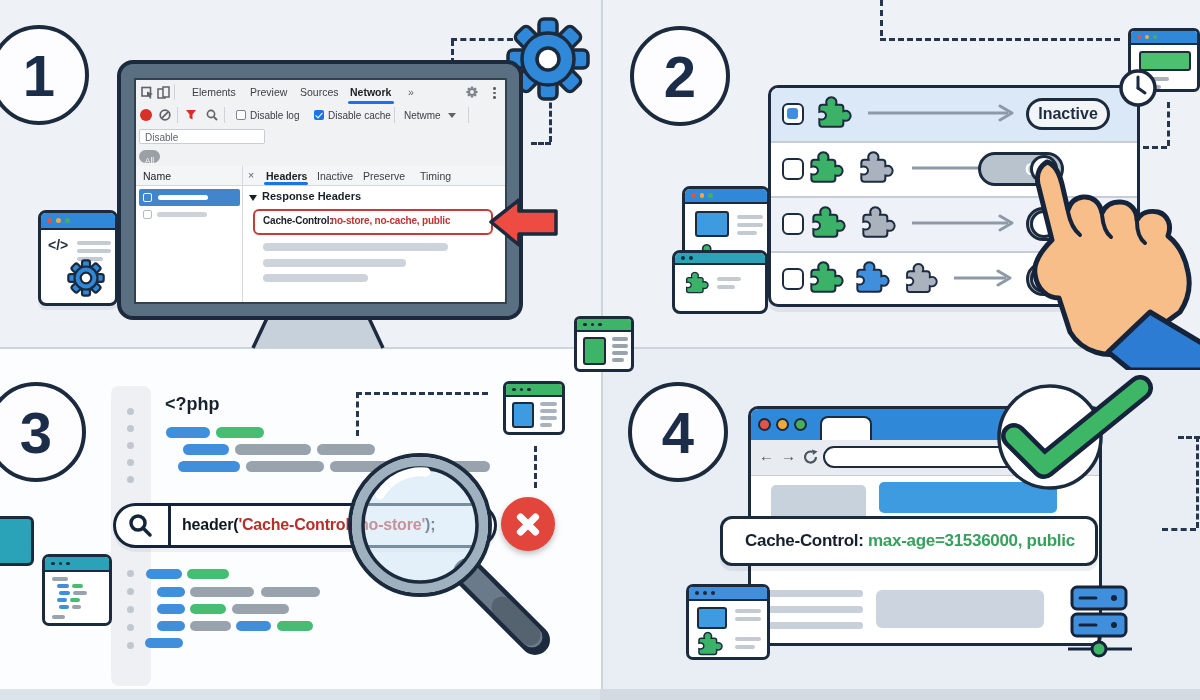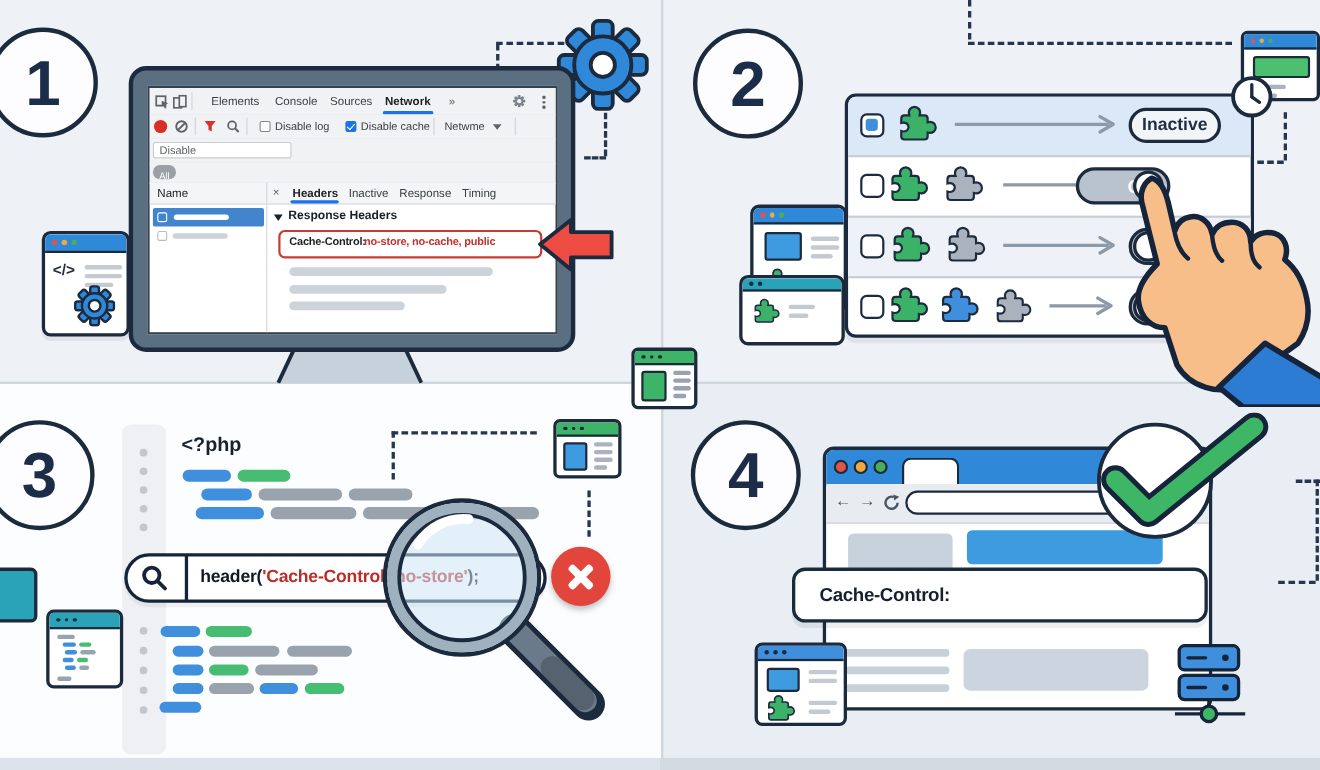--- a/index.html
+++ b/index.html
@@ -152,21 +152,21 @@
     <svg class="abs" style="left:5px;top:6px;" width="13" height="13">
       <rect x="1" y="1.5" width="8.5" height="8.5" fill="none" stroke="#5f6368" stroke-width="1.6"></rect>
       <path d="M6,5.5 L12,8 L9.2,9 L10.4,12.2 L8.8,12.7 L7.7,9.6 L6,11 Z" fill="#5f6368"></path>
     </svg>
     <svg class="abs" style="left:21px;top:6px;" width="13" height="13">
       <rect x="1" y="3" width="7" height="9" fill="none" stroke="#5f6368" stroke-width="1.5"></rect>
       <rect x="6" y="1" width="6" height="10" fill="#f0f2f4" stroke="#5f6368" stroke-width="1.5"></rect>
     </svg>
     <div class="sep" style="left:38px;top:4px;height:16px;"></div>
     <span class="dt" style="left:56px;top:6px;">Elements</span>
-    <span class="dt" style="left:114px;top:6px;">Console</span>
+    <span class="dt" style="left:114px;top:6px;">Preview</span>
     <span class="dt" style="left:164px;top:6px;">Sources</span>
     <span class="dt" style="left:214px;top:6px;font-weight:bold;color:#202124;">Network</span>
     <div class="abs" style="left:212px;top:21px;width:46px;height:3px;background:#1a73e8;border-radius:2px;"></div>
     <span class="dt" style="left:272px;top:6px;color:#5f6368;">»</span>
     <svg class="abs" style="left:330px;top:6px;" width="12" height="12" viewBox="0 0 86 86">
       <use href="#gear84" fill="#7d838b"></use>
       <circle cx="43" cy="43" r="14" fill="#f0f2f4"></circle>
     </svg>
     <div class="abs" style="left:357px;top:7px;">
       <div style="width:2.5px;height:2.5px;border-radius:50%;background:#5f6368;margin-bottom:2px;"></div>
@@ -207,21 +207,21 @@
     <div class="abs" style="left:3px;top:70px;width:21px;height:13px;background:#9aa0a6;border-radius:7px;text-align:center;">
       <span style="font-size:8.5px;color:#fff;line-height:13px;">All</span>
     </div>
 
     <div class="dt-row" style="top:86px;height:19px;background:#f3f5f7;border-bottom:1px solid #d5d8dc;"></div>
     <span class="dt" style="left:7px;top:90px;color:#202124;">Name</span>
     <span class="dt" style="left:112px;top:89px;color:#5f6368;">×</span>
     <span class="dt" style="left:130px;top:90px;font-weight:bold;color:#202124;">Headers</span>
     <div class="abs" style="left:128px;top:102px;width:44px;height:2.5px;background:#1a73e8;border-radius:2px;"></div>
     <span class="dt" style="left:181px;top:90px;">Inactive</span>
-    <span class="dt" style="left:227px;top:90px;">Response</span>
+    <span class="dt" style="left:227px;top:90px;">Preserve</span>
     <span class="dt" style="left:284px;top:90px;">Timing</span>
     <div class="sep" style="left:106px;top:86px;height:140px;background:#d5d8dc;"></div>
 
     <div class="abs" style="left:3px;top:109px;width:101px;height:17px;background:#4285cd;border-radius:2px;">
       <span class="abs" style="left:4px;top:3.5px;width:9px;height:9px;border:1.5px solid #fff;border-radius:2px;box-sizing:border-box;"></span>
       <span class="abs" style="left:19px;top:6px;width:50px;height:5px;background:#fff;border-radius:2.5px;"></span>
     </div>
     <div class="abs" style="left:3px;top:128px;width:101px;height:15px;">
       <span class="abs" style="left:4px;top:2px;width:9px;height:9px;border:1.5px solid #b6bcc2;border-radius:2px;box-sizing:border-box;"></span>
       <span class="abs" style="left:18px;top:3.5px;width:50px;height:5px;background:#ccd2d8;border-radius:2.5px;"></span>
@@ -501,20 +501,21 @@
     <div class="abs" style="left:128px;top:73px;width:178px;height:31px;background:#3f9be0;border-radius:5px;"></div>
     <div class="abs" style="left:17px;top:181px;width:95px;height:7px;background:#c8d0da;border-radius:3px;"></div>
     <div class="abs" style="left:17px;top:197px;width:95px;height:7px;background:#c8d0da;border-radius:3px;"></div>
     <div class="abs" style="left:17px;top:213px;width:95px;height:7px;background:#c8d0da;border-radius:3px;"></div>
     <div class="abs" style="left:125px;top:181px;width:168px;height:38px;background:#ccd5df;border-radius:6px;"></div>
   </div>
 
   <div class="abs cache-box">
     <span style="color:#16202e;">Cache-Control:</span>
     <span style="color:#37a05c;">&nbsp;</span>
+    <span style="color:#37a05c;">max-age=31536000, public</span>
   </div>
 
   <svg class="abs" style="left:985px;top:375px;" width="200" height="140">
     <circle cx="65" cy="62" r="51" fill="#fff" stroke="#1b2a3c" stroke-width="3.5"></circle>
     <path d="M29,61 L59,91 L155,13" fill="none" stroke="#15243a" stroke-width="26" stroke-linecap="round" stroke-linejoin="round"></path>
     <path d="M29,61 L59,91 L155,13" fill="none" stroke="#3db665" stroke-width="17" stroke-linecap="round" stroke-linejoin="round"></path>
   </svg>
 
   <div class="winicon" style="left:686px;top:584px;width:84px;height:76px;border-radius:7px;">
     <div class="winhead" style="height:14px;background:#3f8fdc;border-bottom:2px solid #1b2a3c;">

